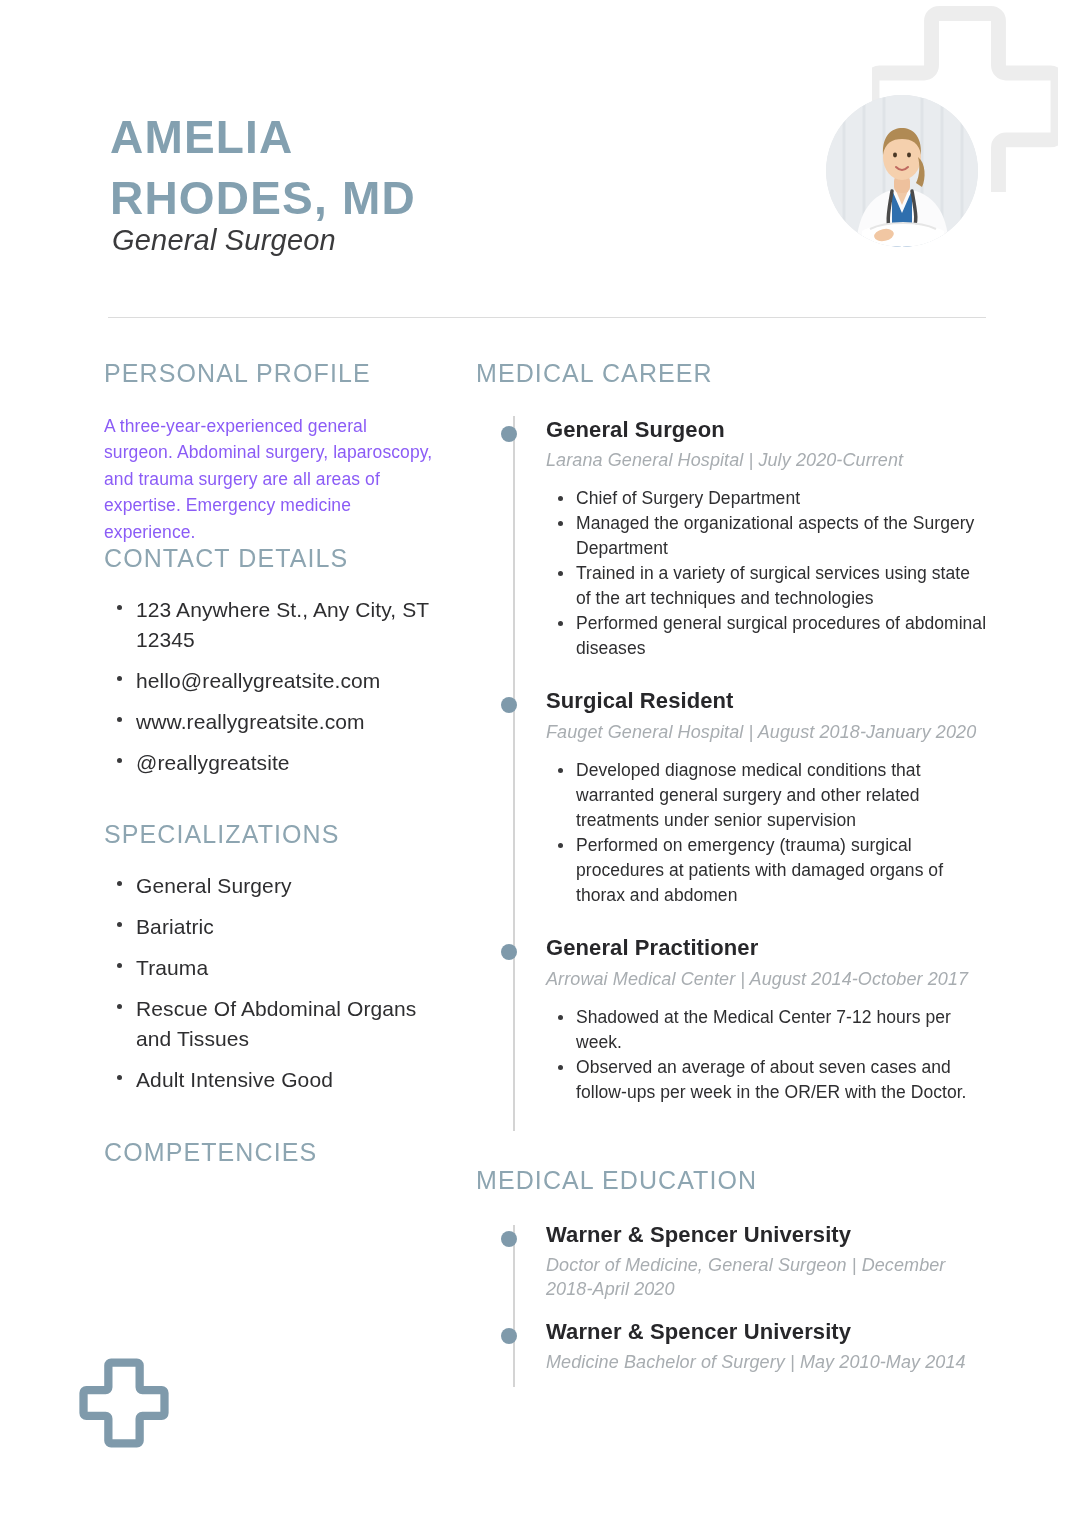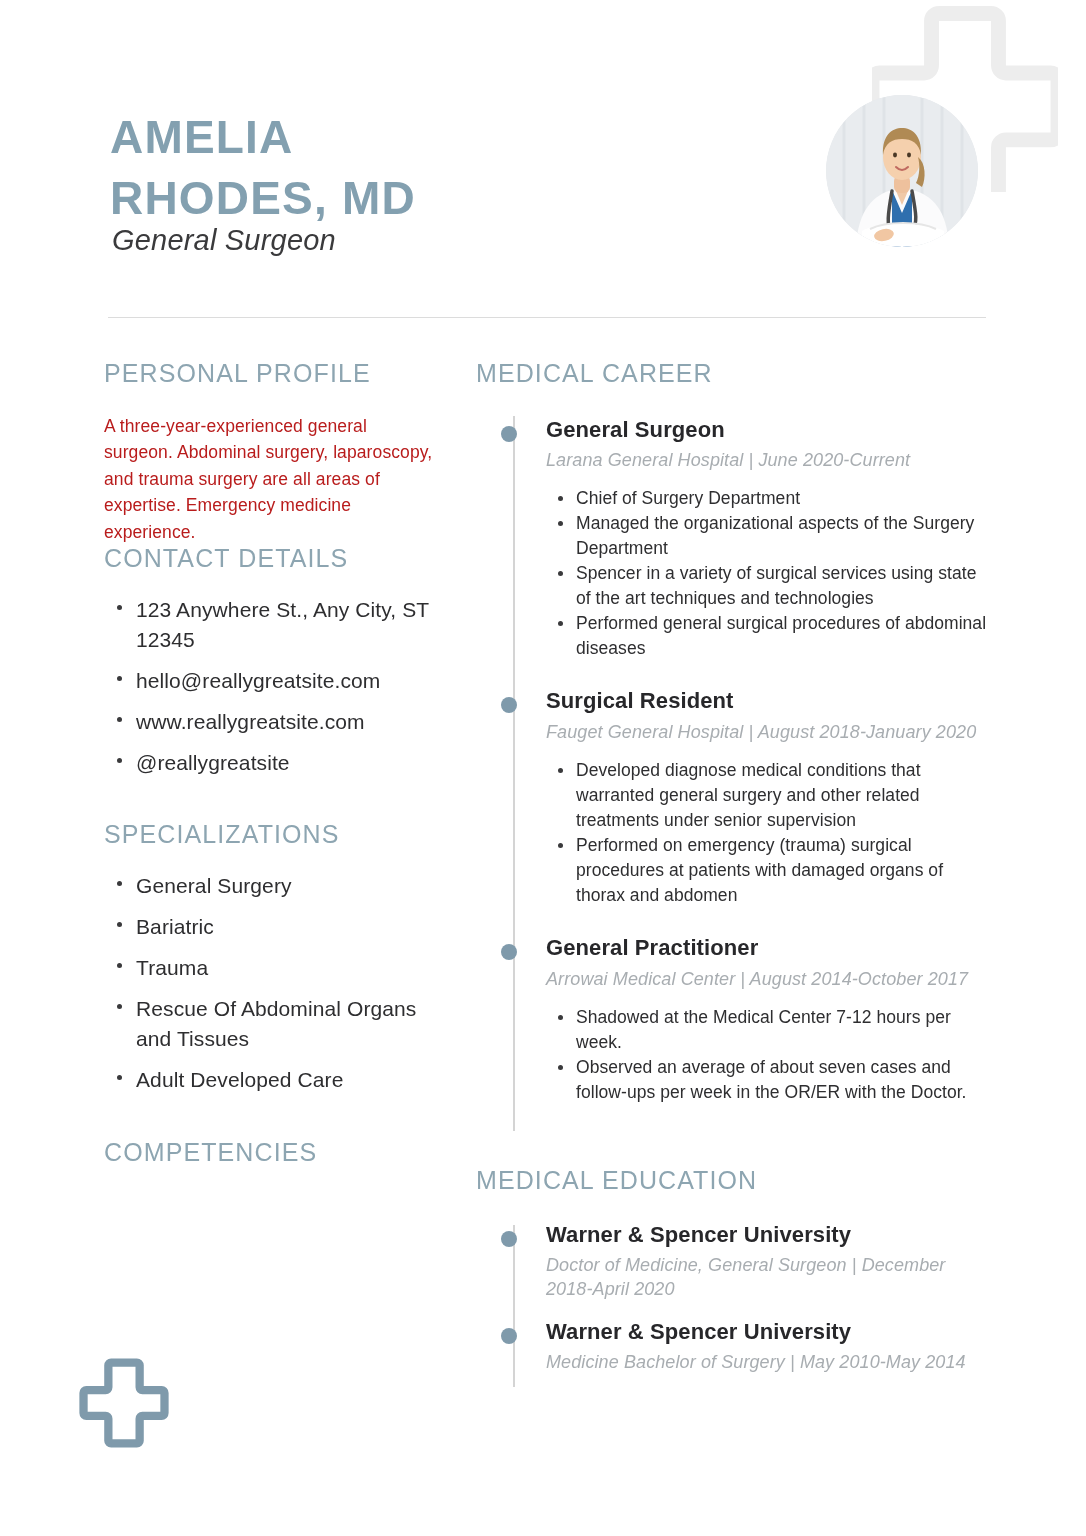--- a/index.html
+++ b/index.html
@@ -106,21 +106,21 @@
     font-weight: normal;
     color: #8da5b1;
     letter-spacing: 1.1px;
     line-height: 1.1;
   }
 
   .profile-text {
     margin-top: 25px;
     font-size: 17.5px;
     line-height: 1.52;
-    color: #b91c1c;
+    color: #8b5cf6;
     letter-spacing: 0.1px;
   }
 
   ul.blist {
     list-style: none;
     margin-top: 22px;
   }
   ul.blist li {
     position: relative;
     padding-left: 32px;
@@ -299,44 +299,44 @@
       </ul>
     </div>
 
     <div class="sec-block gap-spec">
       <div class="sec-title">SPECIALIZATIONS</div>
       <ul class="blist">
         <li>General Surgery</li>
         <li>Bariatric</li>
         <li>Trauma</li>
         <li>Rescue Of Abdominal Organs and Tissues</li>
-        <li>Adult Developed Care</li>
+        <li>Adult Intensive Good</li>
       </ul>
     </div>
 
     <div class="sec-block gap-comp">
       <div class="sec-title">COMPETENCIES</div>
     </div>
   </div>
 
   <div class="col-right">
 
     <div class="sec-block">
       <div class="sec-title">MEDICAL CAREER</div>
 
       <div class="timeline">
 
         <div class="tl-item job">
           <span class="dot"></span>
           <div class="tl-title">General Surgeon</div>
-          <div class="tl-sub">Larana General Hospital | June 2020-Current</div>
+          <div class="tl-sub">Larana General Hospital | July 2020-Current</div>
           <ul class="tl-bullets">
             <li>Chief of Surgery Department</li>
             <li>Managed the organizational aspects of the Surgery Department</li>
-            <li>Spencer in a variety of surgical services using state of the art techniques and technologies</li>
+            <li>Trained in a variety of surgical services using state of the art techniques and technologies</li>
             <li>Performed general surgical procedures of abdominal diseases</li>
           </ul>
         </div>
 
         <div class="tl-item job">
           <span class="dot"></span>
           <div class="tl-title">Surgical Resident</div>
           <div class="tl-sub">Fauget General Hospital | August 2018-January 2020</div>
           <ul class="tl-bullets">
             <li>Developed diagnose medical conditions that warranted general surgery and other related treatments under senior supervision</li>

